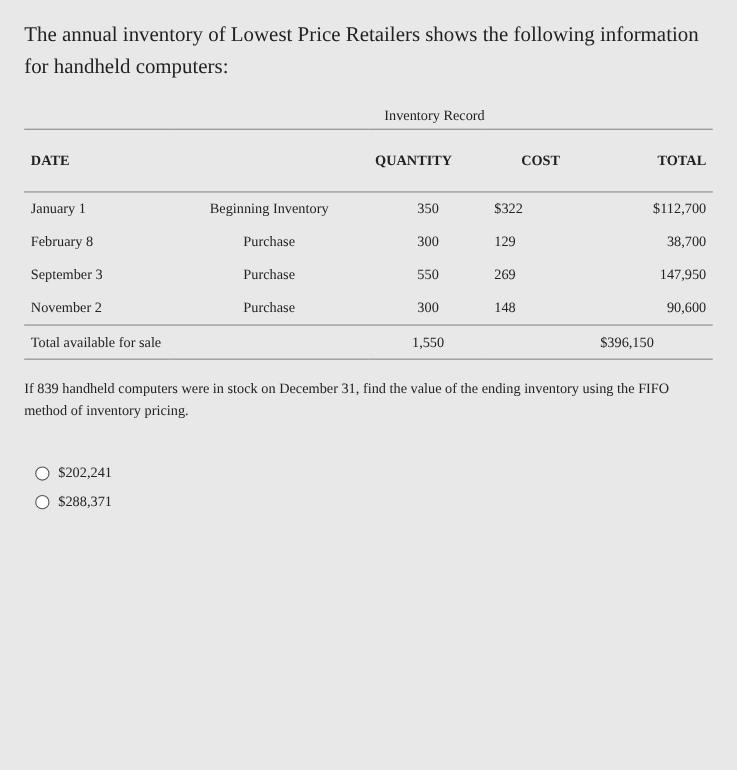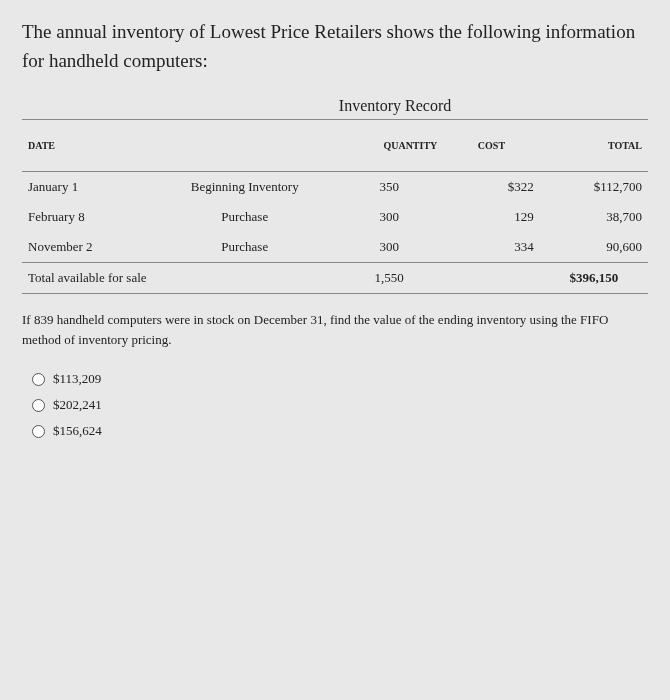--- a/index.html
+++ b/index.html
@@ -16,46 +16,46 @@
       font-size: 19px;
       margin-bottom: 22px;
       line-height: 1.5;
     }
     .table-container {
       width: 100%;
       margin-bottom: 16px;
     }
     .table-title {
       text-align: center;
-      font-size: 16px;
+      font-size: 13px;
       margin-bottom: 4px;
       padding-left: 120px;
     }
     table {
       width: 100%;
       border-collapse: collapse;
     }
     .header-row th {
       font-weight: bold;
-      font-size: 10px;
+      font-size: 13px;
       padding: 20px 6px;
       border-top: 1.5px solid #888;
       border-bottom: 1px solid #888;
       text-align: center;
     }
     .header-row th.date-col {
       text-align: left;
       width: 110px;
     }
     .header-row th.desc-col {
       text-align: left;
       width: 150px;
     }
     .header-row th.qty-col {
-      text-align: right;
+      text-align: left;
       width: 90px;
     }
     .header-row th.cost-col {
       text-align: center;
       width: 80px;
     }
     .header-row th.total-col {
       text-align: right;
       width: 90px;
     }
@@ -66,45 +66,45 @@
     .data-row td.date-cell {
       text-align: left;
     }
     .data-row td.desc-cell {
       text-align: center;
     }
     .data-row td.qty-cell {
       text-align: center;
     }
     .data-row td.cost-cell {
-      text-align: right;
+      text-align: left;
     }
     .data-row td.total-cell {
       text-align: right;
     }
     .total-row td {
       padding: 7px 6px;
       border-top: 1.5px solid #888;
       border-bottom: 1.5px solid #888;
       margin-left: 22px;
     }
     .total-row td.date-cell {
       text-align: left;
     }
     .total-row td.qty-cell {
       text-align: center;
     }
     .total-row td.total-cell {
-      text-align: center;
-      font-weight: bold;
+      text-align: left;
+      font-weight: normal;
     }
     .question-text {
       font-size: 13px;
       line-height: 1.5;
-      margin-bottom: 22px;
+      margin-bottom: 40px;
     }
     .options-list {
       list-style: none;
       padding-left: 10px;
     }
     .options-list li {
       display: flex;
       align-items: center;
       margin-bottom: 10px;
       font-size: 13px;
@@ -146,44 +146,47 @@
           <td class="total-cell">$112,700</td>
         </tr>
         <tr class="data-row">
           <td class="date-cell">February 8</td>
           <td class="desc-cell">Purchase</td>
           <td class="qty-cell">300</td>
           <td class="cost-cell">129</td>
           <td class="total-cell">38,700</td>
         </tr>
         <tr class="data-row">
+          <td class="date-cell">September 3</td>
+          <td class="desc-cell">Purchase</td>
+          <td class="qty-cell">550</td>
+          <td class="cost-cell">269</td>
+          <td class="total-cell">147,950</td>
+        </tr>
+        <tr class="data-row">
           <td class="date-cell">November 2</td>
           <td class="desc-cell">Purchase</td>
           <td class="qty-cell">300</td>
-          <td class="cost-cell">334</td>
+          <td class="cost-cell">148</td>
           <td class="total-cell">90,600</td>
         </tr>
         <tr class="total-row">
           <td class="date-cell" colspan="2">Total available for sale</td>
           <td class="qty-cell">1,550</td>
           <td></td>
           <td class="total-cell">$396,150</td>
         </tr>
       </tbody>
   </table>
 </div>
 
 <p class="question-text">If 839 handheld computers were in stock on December 31, find the value of the ending inventory using the FIFO method of inventory pricing.</p>
 
 <ul class="options-list" id="options-list">
-<li>
-      <span class="radio-circle"></span>
-      <span>$113,209</span>
-    </li>
     <li>
       <span class="radio-circle"></span>
       <span>$202,241</span>
     </li>
     <li>
       <span class="radio-circle"></span>
-      <span>$156,624</span>
+      <span>$288,371</span>
     </li>
   </ul>
 
 </body></html>

